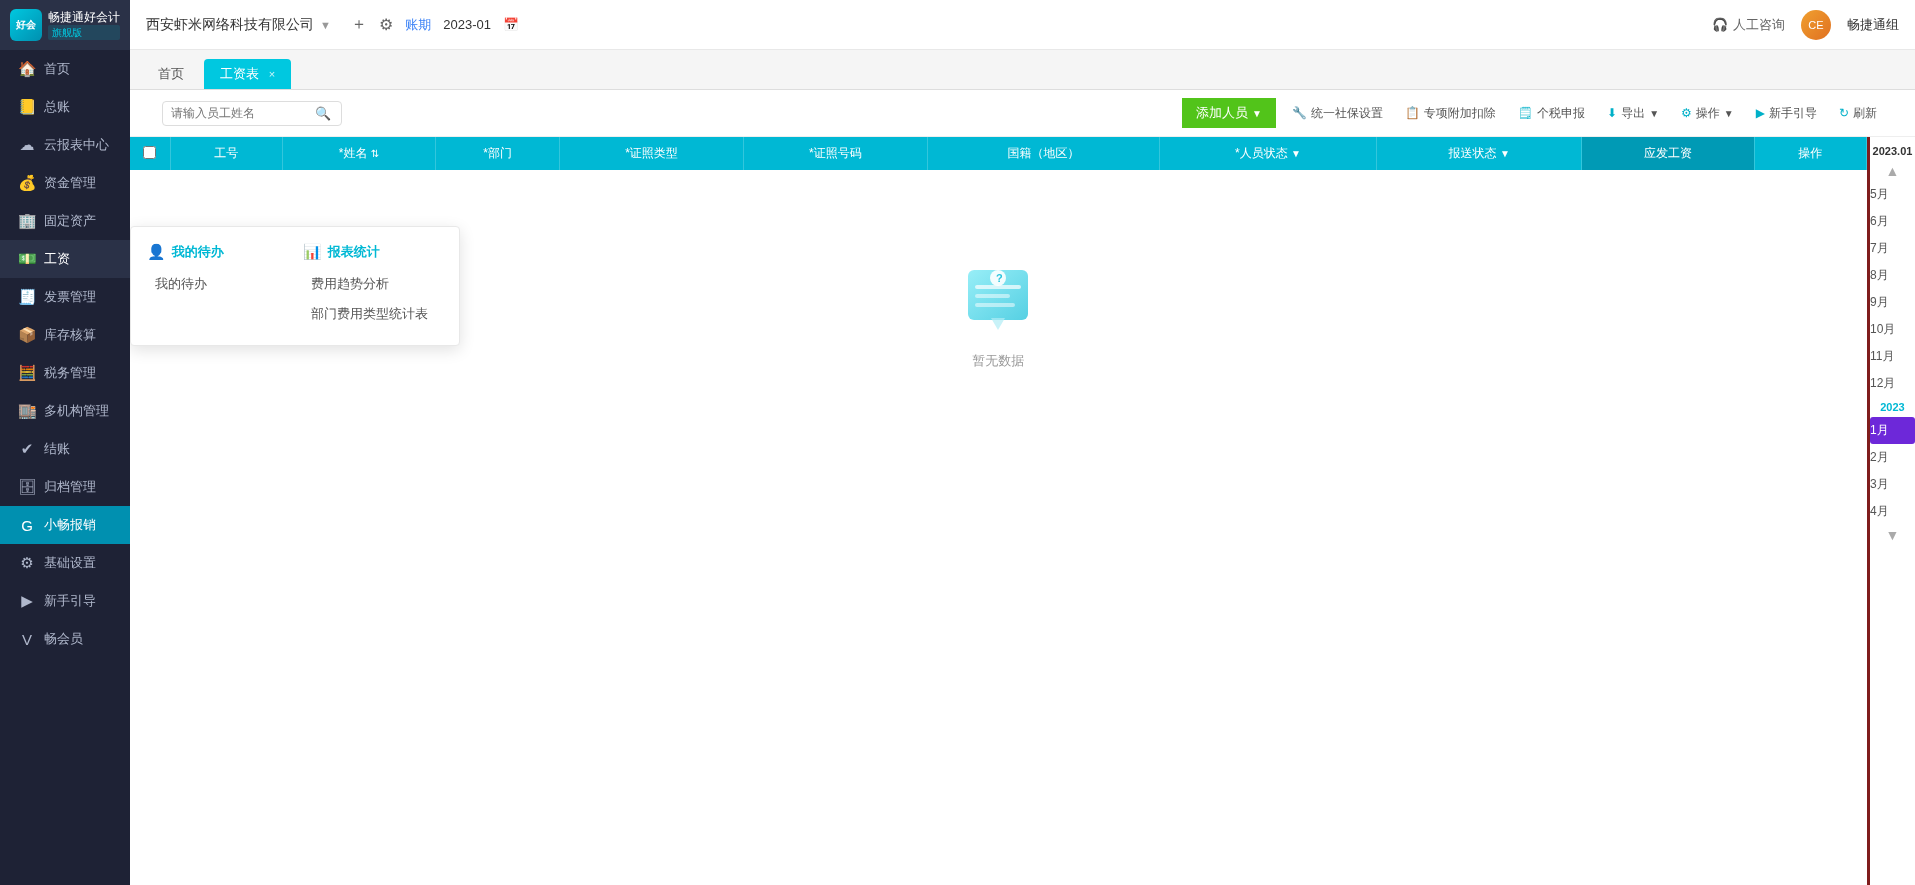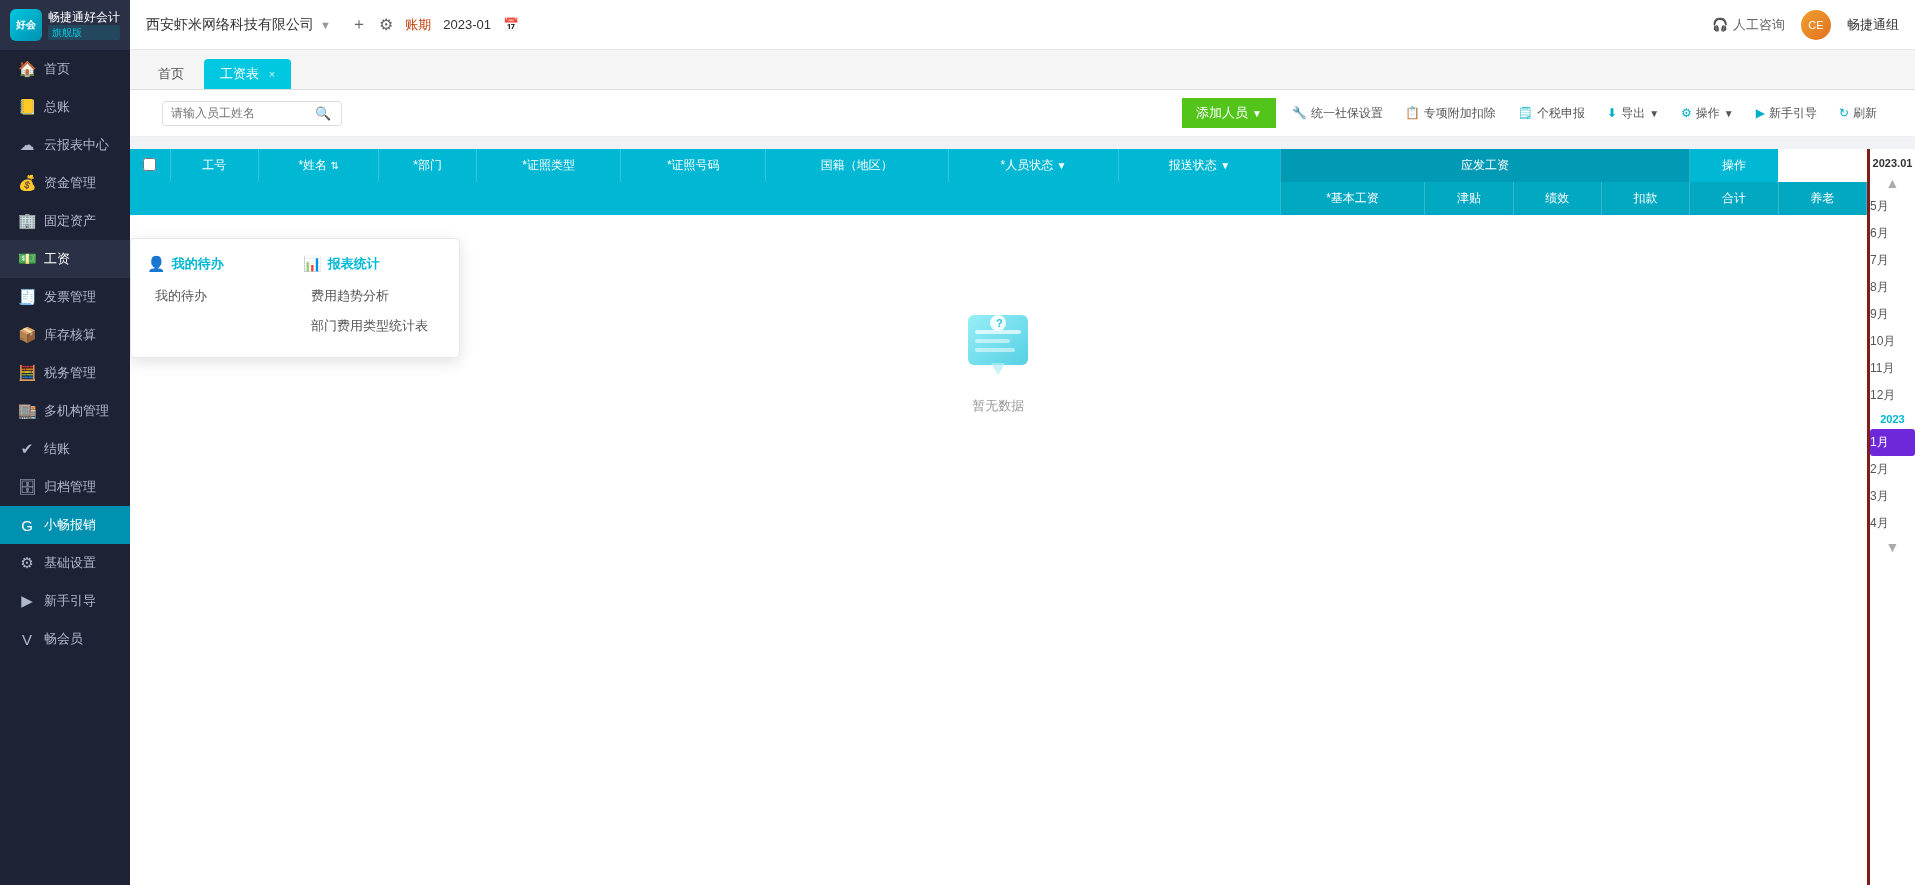--- a/index.html
+++ b/index.html
@@ -78,21 +78,21 @@
       display: flex;
       align-items: center;
       gap: 6px;
       font-size: 14px;
       color: #333;
       cursor: pointer;
     }
     .company-selector .arrow { color: #999; font-size: 11px; }
     .topbar-actions { display: flex; align-items: center; gap: 12px; margin-left: 8px; }
     .topbar-actions .icon-btn { color: #666; cursor: pointer; font-size: 16px; }
-    .period-label { color: #c2410c; font-size: 13px; }
+    .period-label { color: #3b82f6; font-size: 13px; }
     .period-value { color: #333; font-size: 13px; cursor: pointer; }
     .topbar-right { margin-left: auto; display: flex; align-items: center; gap: 16px; }
     .topbar-right .service { display: flex; align-items: center; gap: 4px; color: #666; cursor: pointer; font-size: 13px; }
     .user-avatar { width: 30px; height: 30px; border-radius: 50%; background: linear-gradient(135deg, #f0a030, #e07020); display: flex; align-items: center; justify-content: center; color: white; font-size: 11px; }
     .user-name { color: #333; font-size: 13px; }
 
     
     .tabbar {
       height: 40px;
       background: #f5f5f5;
@@ -435,45 +435,36 @@
         <span class="icon">▶</span>
         <span>新手引导</span>
       </div>
       <div class="toolbar-action">
         <span class="icon">↻</span>
         <span>刷新</span>
       </div>
     </div>
   </div>
 
-  <div style="display:flex;flex:1;overflow:hidden;margin-top:12px;">
+  <div style="display:flex;flex:1;overflow:hidden;">
     <div class="table-container">
       <table class="data-table">
         <thead>
           <tr class="header-row-1">
             <th class="checkbox-col"><input type="checkbox" style=""></th>
             <th>工号</th>
             <th>*姓名 <span style="font-size:10px;">⇅</span></th>
             <th>*部门</th>
             <th>*证照类型</th>
             <th>*证照号码</th>
             <th>国籍（地区）</th>
             <th>*人员状态 <span style="font-size:10px;">▼</span></th>
             <th>报送状态 <span style="font-size:10px;">▼</span></th>
             <th colspan="4" style="background:#009ab5;">应发工资</th>
             <th>操作</th>
-          </tr>
-          <tr class="header-row-2" style="background:#00a8c2;">
-            <th colspan="9" style="background:#00b8d4;"></th>
-            <th>*基本工资</th>
-            <th>津贴</th>
-            <th>绩效</th>
-            <th>扣款</th>
-            <th>合计</th>
-            <th>养老</th>
           </tr>
         </thead>
         <tbody>
           <tr>
             <td colspan="15">
               <div class="no-data-area">
                 <svg class="no-data-icon" viewBox="0 0 90 90">
                   <defs>
                     <linearGradient id="lg1" x1="0" y1="0" x2="1" y2="1">
                       <stop offset="0%" stop-color="#7eeaf5"></stop>

